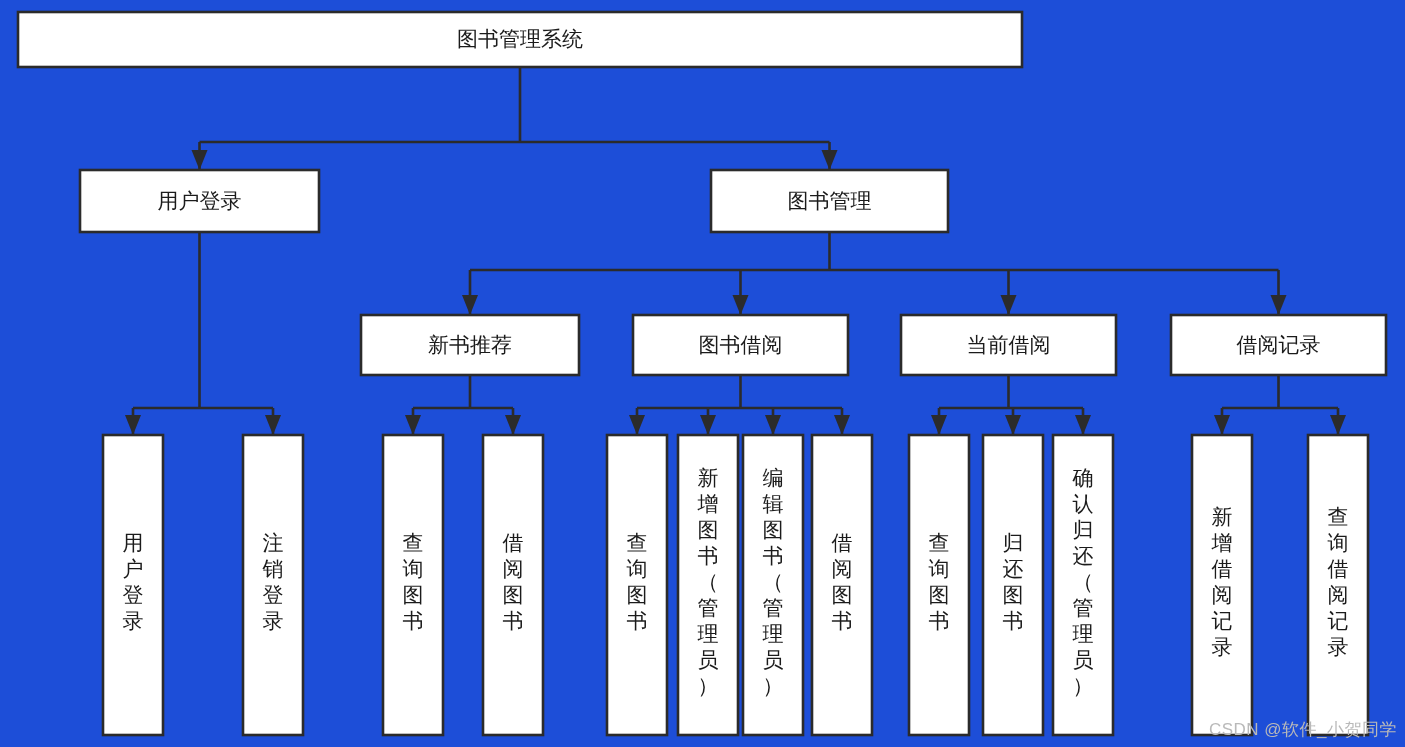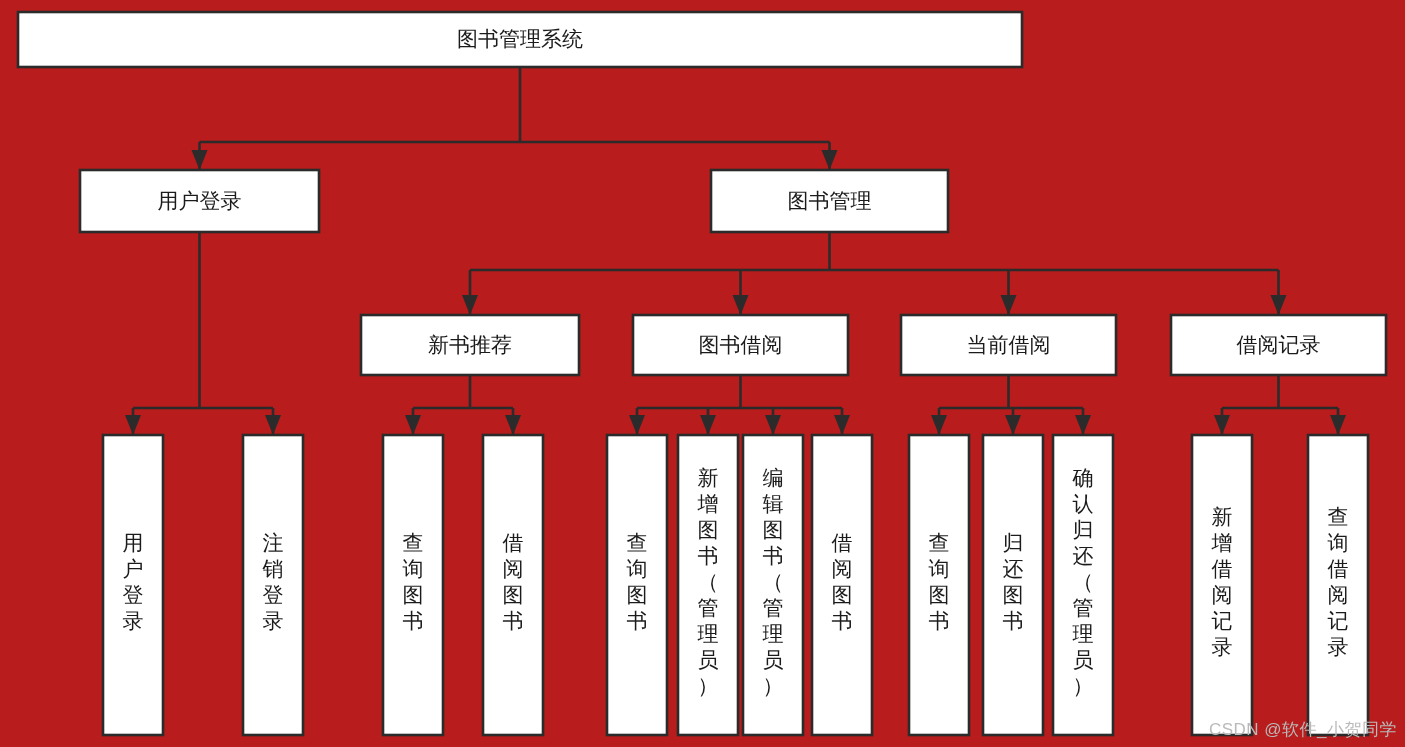--- a/index.html
+++ b/index.html
@@ -10,21 +10,21 @@
   body {
     width: 1405px;
     height: 747px;
     font-family: "Liberation Sans", "DejaVu Sans", sans-serif;
     overflow: hidden;
   }
   #diagram-root {
     position: relative;
     width: 1405px;
     height: 747px;
-    background: #b91c1c;
+    background: #1d4ed8;
   }
   svg.flow {
     position: absolute;
     top: 0;
     left: 0;
     width: 1405px;
     height: 747px;
   }
   .node-box {
     fill: #ffffff;

